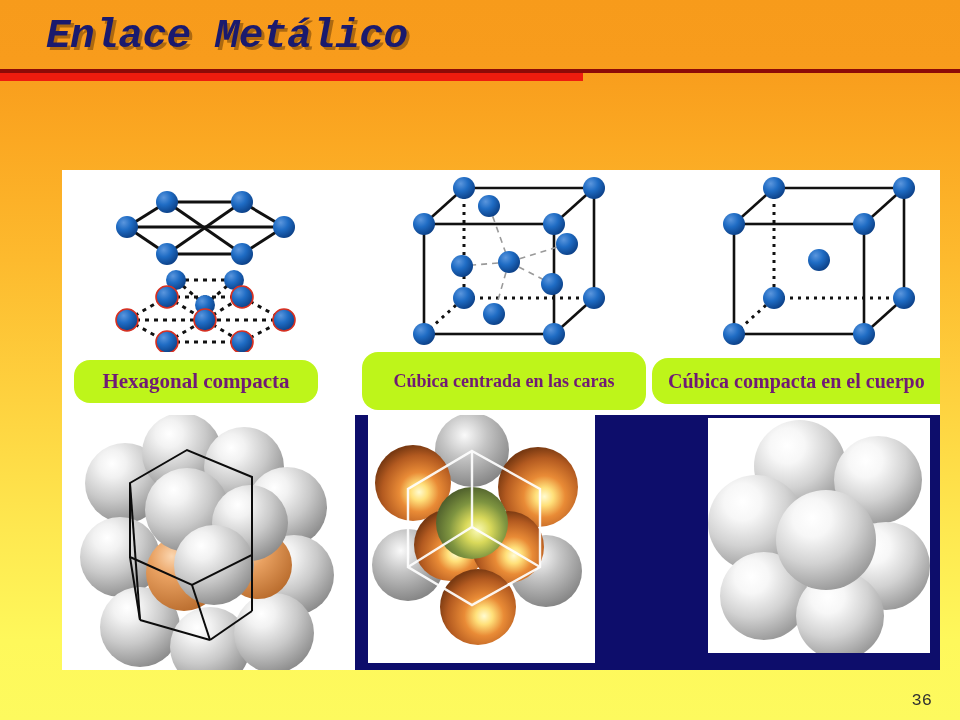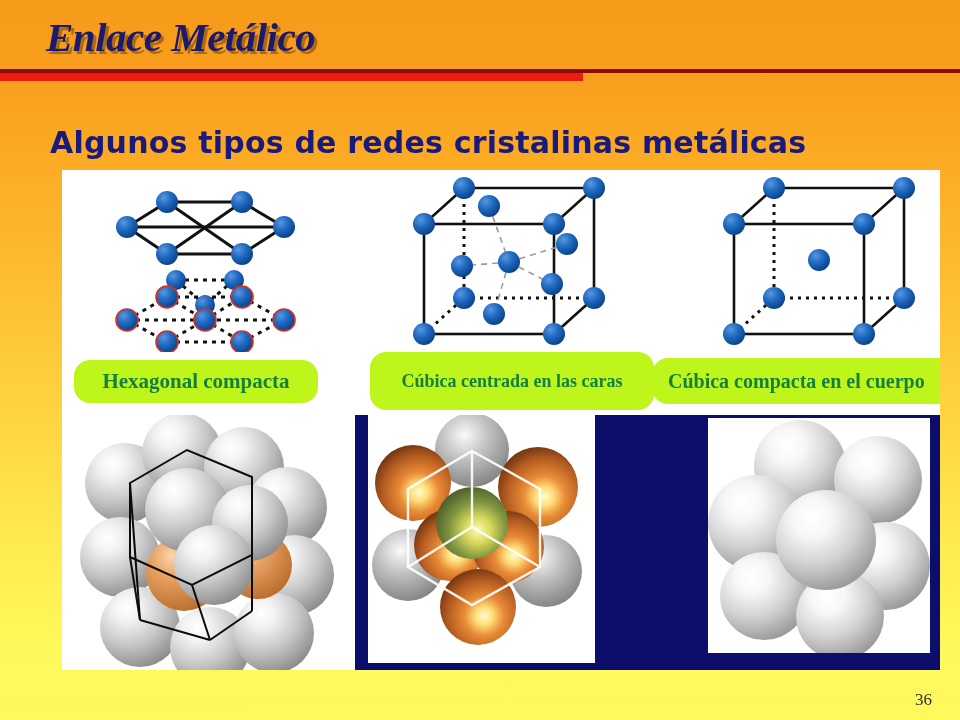--- a/index.html
+++ b/index.html
@@ -33,21 +33,21 @@
   #title-area {
     position: absolute;
     left: 0; top: 0;
     width: 960px;
     height: 88px;
   }
   #slide-title {
     position: absolute;
     left: 46px;
     top: 13px;
-    font-family: Liberation Serif, serif;
+    font-family: Liberation Mono, monospace;
     font-size: 41px;
     font-weight: bold;
     font-style: italic;
     letter-spacing: -0.5px;
     color: #1A1A6E;
     text-shadow: 3px 3px 0 rgba(60,30,0,0.40);
     white-space: nowrap;
   }
 
   
@@ -104,36 +104,36 @@
 
   .lattice-cell svg { display: block; }
 
   
   .label-chip {
     position: absolute;
     background: #BEF51A;
     border-radius: 16px;
     font-family: "Liberation Serif", serif;
     font-weight: bold;
-    color: #15803d;
+    color: #701a75;
     text-align: center;
     display: flex;
     align-items: center;
     justify-content: center;
     line-height: 1.12;
   }
   #label-hcp {
     left: 12px;
     top: 190px;
     width: 244px;
     height: 43px;
     font-size: 21px;
   }
   #label-fcc {
-    left: 308px;
+    left: 300px;
     top: 182px;
     width: 284px;
     height: 58px;
     font-size: 18px;
   }
   #label-bcc {
     left: 590px;
     top: 188px;
     width: 310px;
     height: 46px;
@@ -179,38 +179,37 @@
     left: 98px; top: 3px;
     width: 222px; height: 235px;
     background: #FFFFFF;
   }
 
   
   #page-number {
     position: absolute;
     right: 28px;
     bottom: 10px;
-    font-family: Liberation Serif, serif;
+    font-family: Liberation Mono, monospace;
     font-size: 17px;
     color: #303030;
   }
 </style>
 </head>
 <body>
 
 <div id="slide">
 
   <div id="title-area">
     <div id="slide-title">Enlace Metálico</div>
   </div>
 
   <div id="divider-thin"></div>
   <div id="divider-thick"></div>
 
-  <div id="slide-subtitle">Algunos tipos de redes cristalinas metálicas</div>
 
   <div id="content-panel">
 
     <div class="lattice-cell" id="lattice-hcp">
       <svg width="290" height="180" viewBox="0 0 290 180">
         <defs>
           <radialGradient id="atomBlue" cx="35%" cy="30%" r="75%">
             <stop offset="0%" stop-color="#5B96DD"></stop>
             <stop offset="45%" stop-color="#1F6CC4"></stop>
             <stop offset="100%" stop-color="#0B3E84"></stop>

